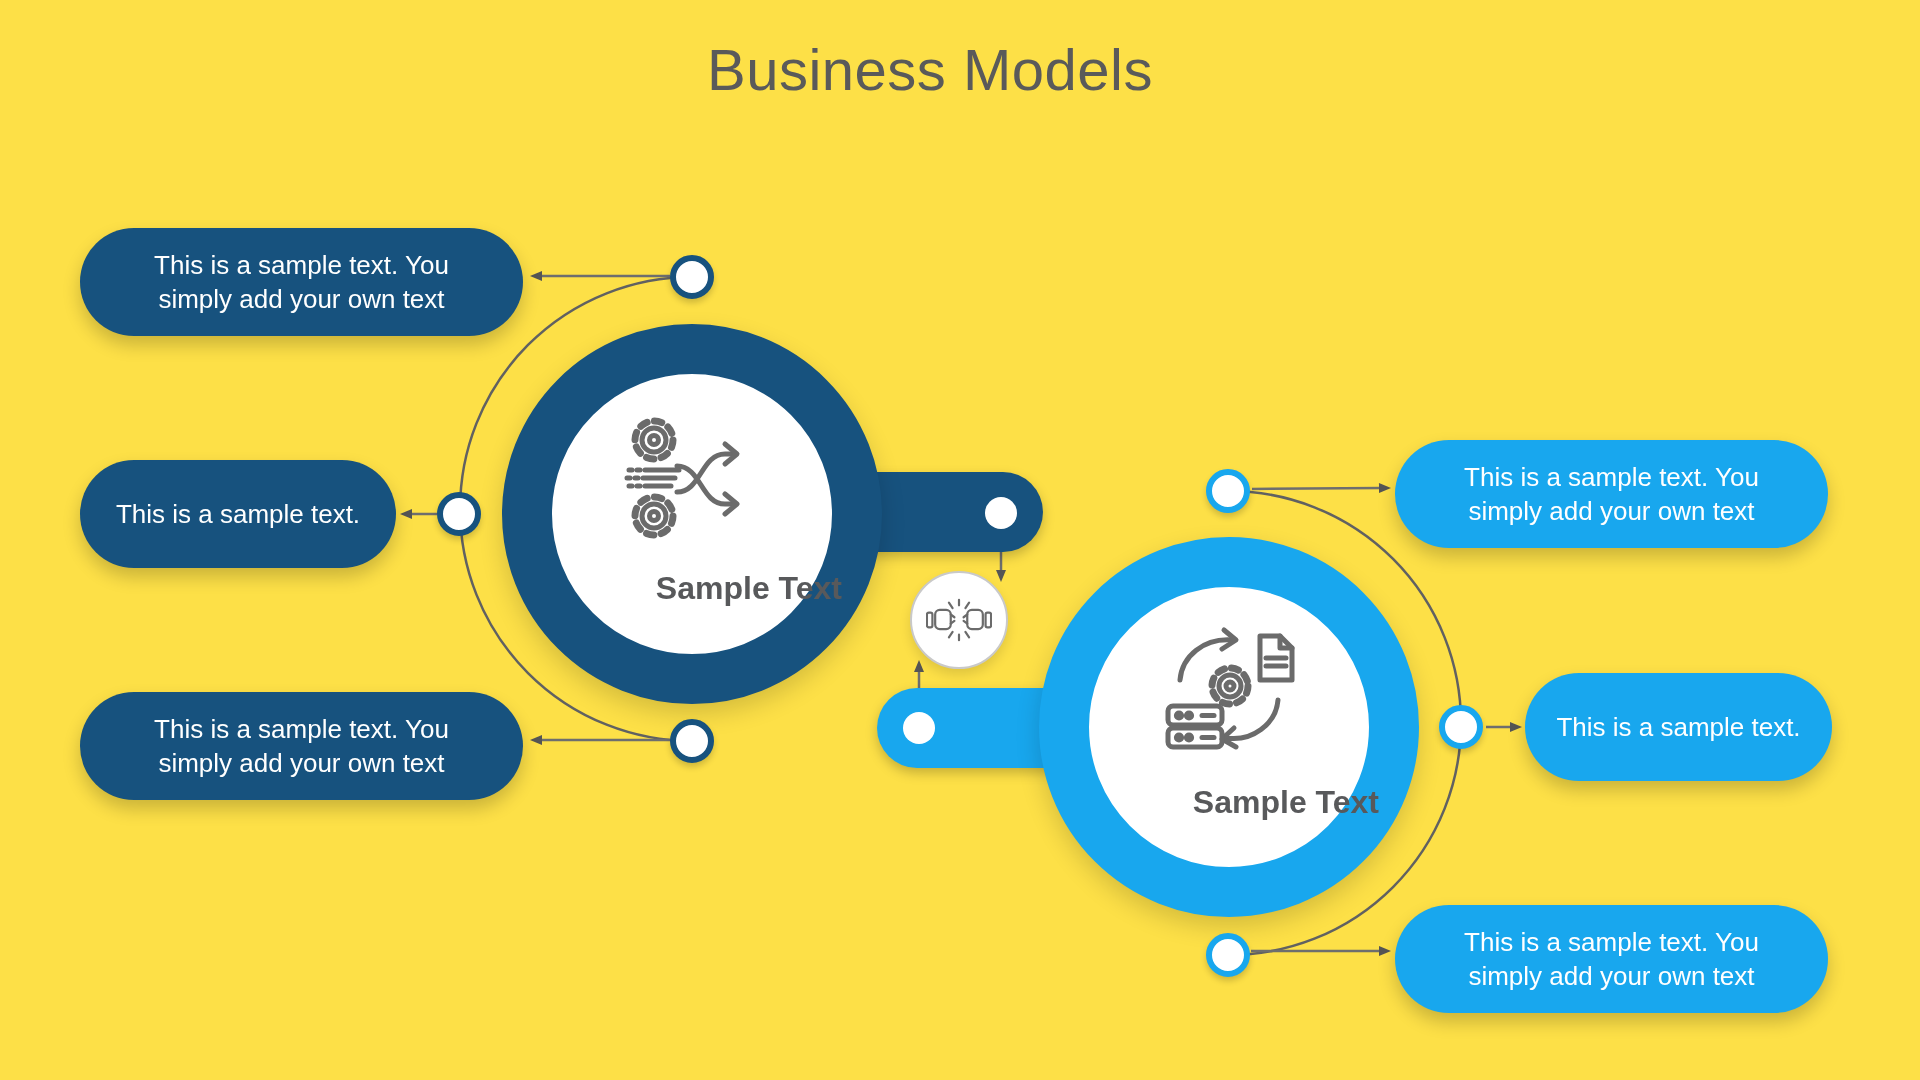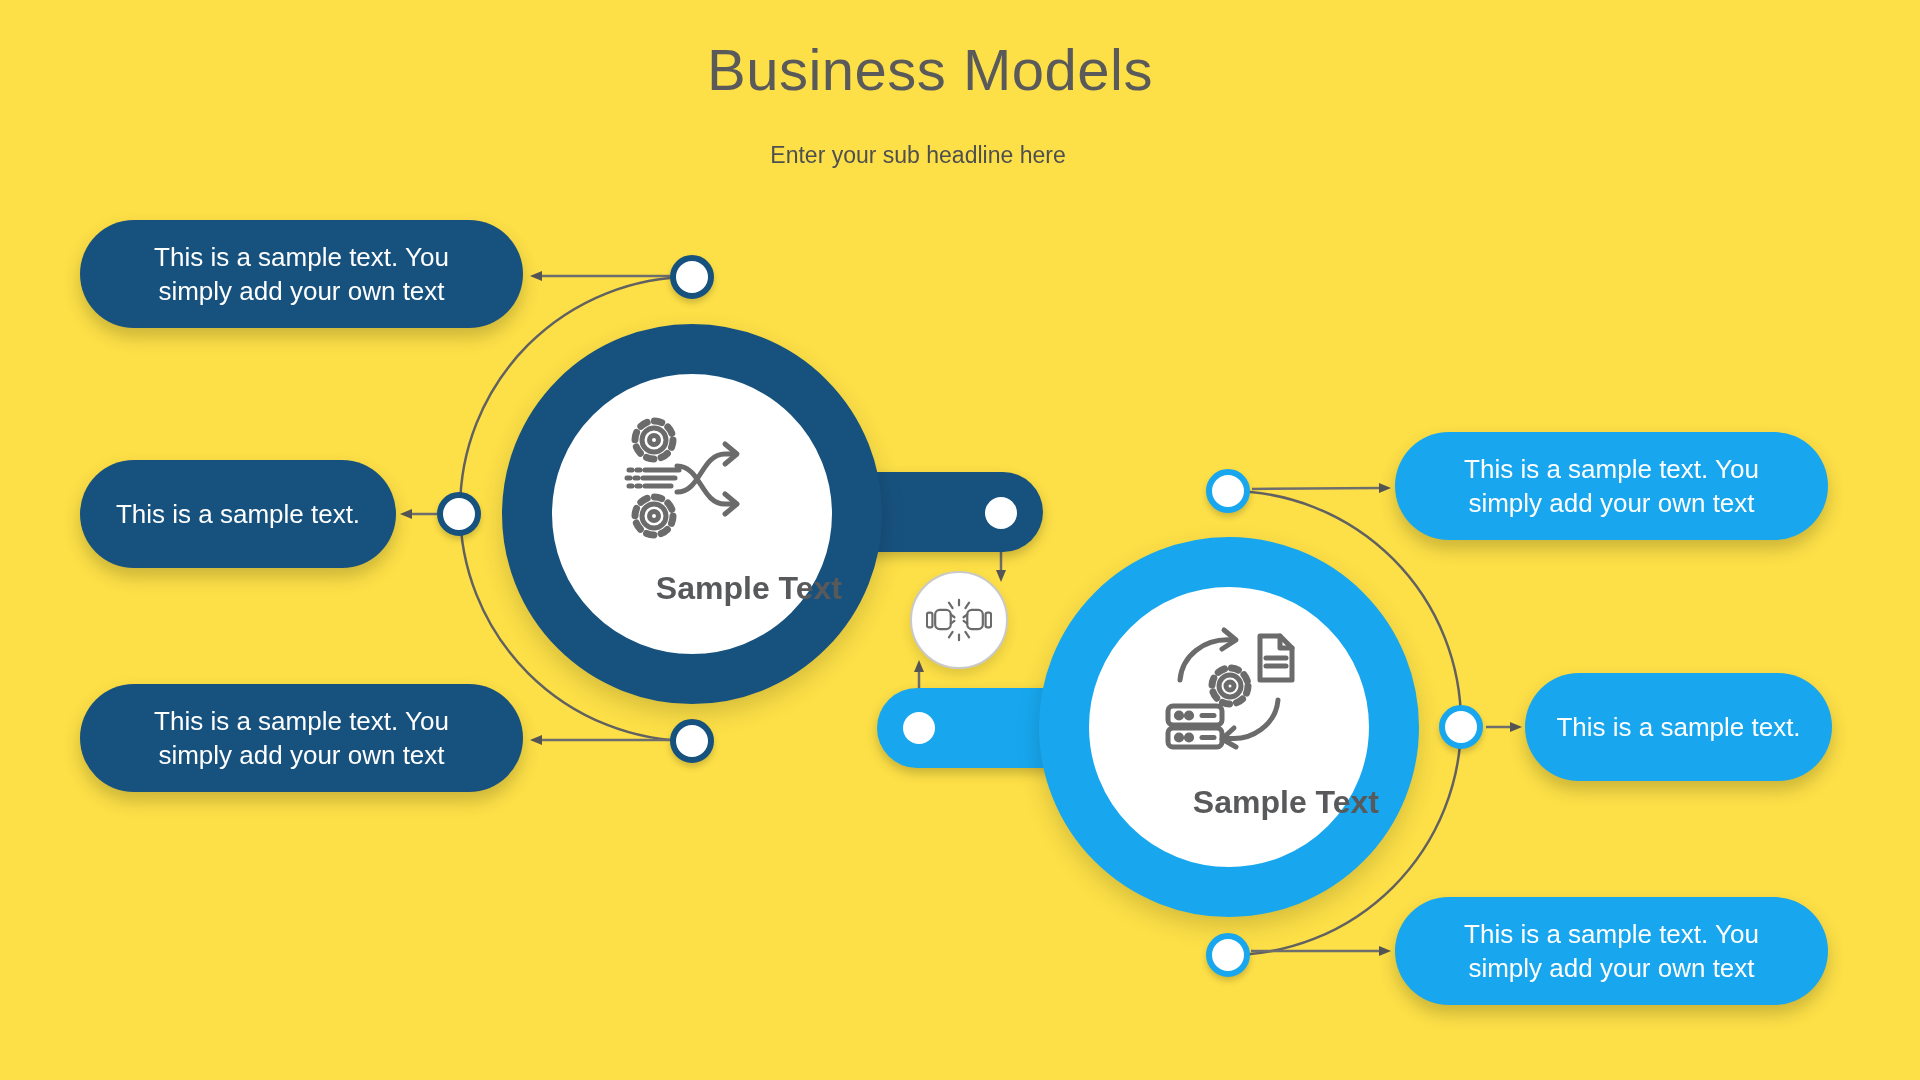--- a/index.html
+++ b/index.html
@@ -50,36 +50,35 @@
     display:flex;align-items:center;justify-content:center;
   }
   
   .pill{
     height:108px;border-radius:54px;display:flex;align-items:center;justify-content:center;
     text-align:center;color:#fff;font-size:26px;line-height:34px;
     box-shadow:0 9px 18px rgba(0,0,0,.20);
   }
   .pill.navy{background:#17527E;}
   .pill.cyan{background:#18A7EE;}
-  .pill.wide{width:443px;padding:0 46px;box-sizing:border-box;}
+  .pill.wide{width:443px;padding:0 46px;box-sizing:border-box;margin-top:8px;}
   .pill.wide span{display:block;max-width:352px;}
   .pill-l1{left:80px;top:220px;}
   .pill-l2{left:80px;top:460px;width:316px;}
   .pill-l3{left:80px;top:684px;}
   .pill-r1{left:1395px;top:432px;width:433px;}
   .pill-r2{left:1525px;top:673px;width:307px;}
   .pill-r3{left:1395px;top:897px;width:433px;}
 </style>
 </head>
 <body>
 
 <div class="slide">
 
   <div class="abs title">Business Models</div>
-  <div class="abs subtitle">Enter your sub headline here</div>
 
   <svg class="abs wires" viewBox="0 0 1920 1080">
     <defs>
       <marker id="ah" markerUnits="userSpaceOnUse" markerWidth="14" markerHeight="12" refX="3" refY="6" orient="auto">
         <path d="M1,1 L13,6 L1,11 Z" fill="#555"></path>
       </marker>
     </defs>
 
     <path d="M692,277 A232,232 0 0 0 692,741" fill="none" stroke="#616161" stroke-width="2.5"></path>
 

